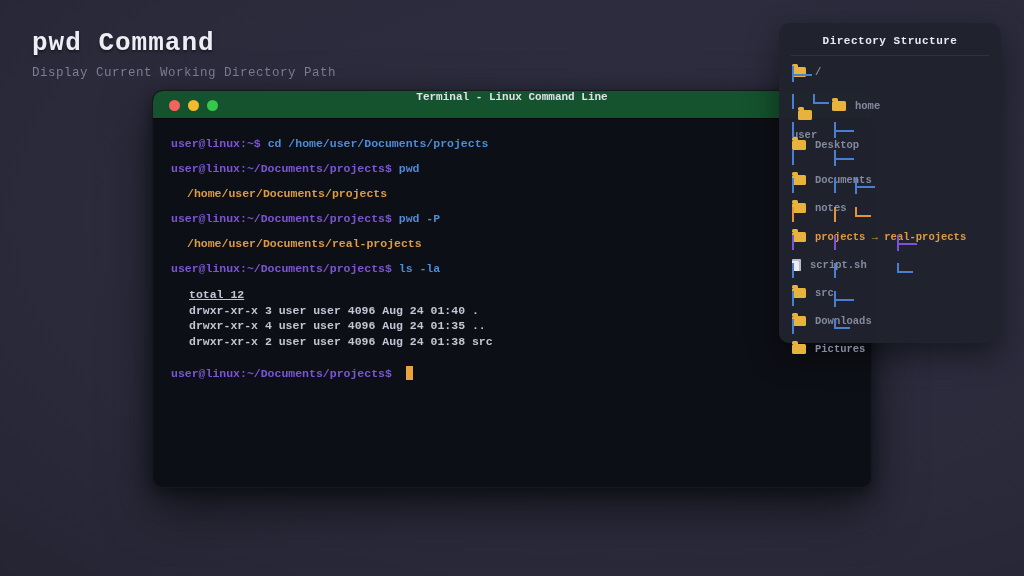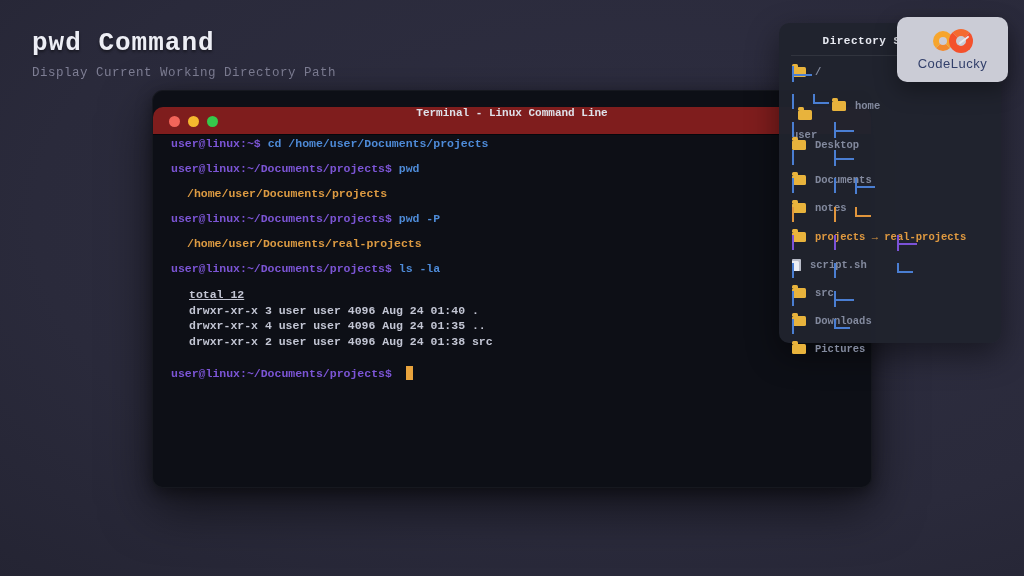--- a/index.html
+++ b/index.html
@@ -24,30 +24,30 @@
   }
 
   
   .terminal{
     position:absolute; left:152px; top:90px; width:720px; height:398px;
     border-radius:11px; background:#0d0f16; z-index:2;
     box-shadow:0 20px 50px rgba(0,0,0,.55), 0 5px 16px rgba(0,0,0,.4);
     border:1px solid rgba(255,255,255,.04);
   }
   .titlebar{
-    position:relative; height:28px; background:#7f1d1d;
-    border-radius:10px 10px 0 0; border-bottom:1px solid #06070c;margin-top:16px;
+    position:relative; height:28px; background:#14532d;
+    border-radius:10px 10px 0 0; border-bottom:1px solid #06070c;
   }
   .dots{ position:absolute; left:16px; top:0; height:28px; display:flex; align-items:center; gap:8px; z-index:2; }
   .dot{ width:11px; height:11px; border-radius:50%; cursor:default; }
   .titletext{
     position:absolute; left:0; right:0; top:0; height:28px; line-height:28px;
     text-align:center; font:700 11px "Liberation Mono", monospace; color:#dfe2ea;
   }
-  .term-body{ padding:2px 18px 0 18px; }
+  .term-body{ padding:18px 18px 0 18px; }
   .line{ font:700 11.5px/13px "Liberation Mono", monospace; white-space:pre; }
   .line .prompt{ color:var(--c-prompt); }
   .line .command{ color:var(--c-command); }
   .line.cmd{ margin-top:12px; }
   .line.cmd:first-child{ margin-top:0; }
   .line.out{ margin:12px 0 6px 0; padding-left:16px; color:var(--c-output); }
   .line.plain{ line-height:15.5px; padding-left:18px; color:var(--c-listing); }
   .line.cmd + .line.plain{ margin-top:12px;text-decoration:underline; }
   .line.endline{ margin-top:17px; }
   .cursor{
@@ -211,21 +211,14 @@
         <i class="seg v" style="left: 13px; top: 296px; width: 2px; height: 15px; background: rgb(74, 126, 210);"></i>
         <i class="seg v" style="left: 55px; top: 296px; width: 2px; height: 10px; background: rgb(74, 126, 210);"></i>
         <i class="seg h" style="left: 55px; top: 304px; width: 16px; height: 2px; background: rgb(74, 126, 210);"></i>
         <div class="trow" style="top: 312px;">
           <span class="ticon folder"></span>
           <span class="tlabel">Pictures</span>
         </div>
       </div>
   </aside>
 
-  <div class="badge">
-    <div class="logo">
-      <span class="ring left"></span>
-      <span class="ring right"></span>
-    </div>
-    <div class="badge-text">CodeLucky</div>
-  </div>
 
 </div>
 
 </body></html>

